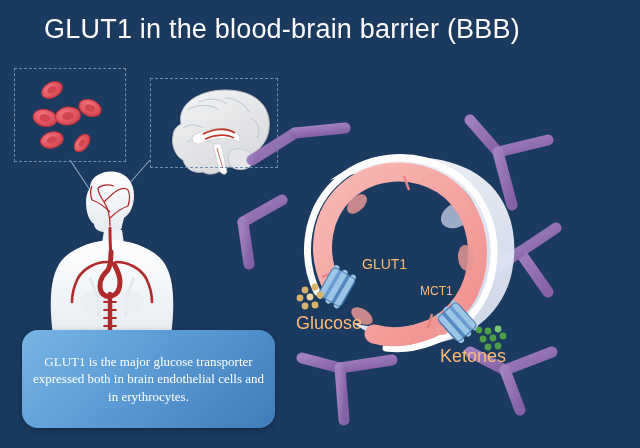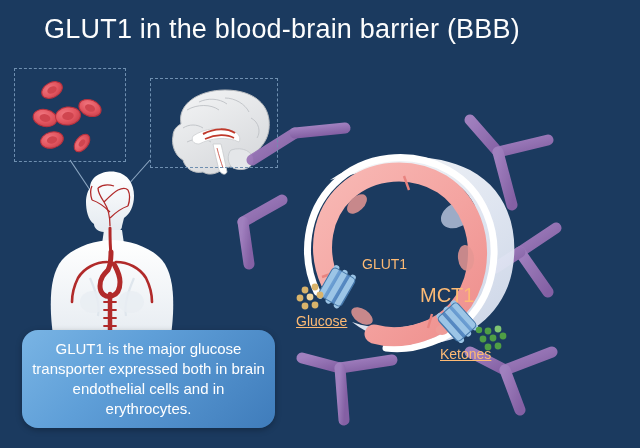--- a/index.html
+++ b/index.html
@@ -26,29 +26,30 @@
 
   
   #caption{
     position:absolute;left:22px;top:330px;width:253px;height:98px;
     border-radius:16px;
     background:linear-gradient(135deg,#79b4e4 0%,#5f9fd8 38%,#3f7cbb 100%);
     box-shadow:0 2px 6px rgba(0,0,0,.28);
     display:flex;align-items:center;justify-content:center;
   }
   #caption-text{
-    color:#ffffff;font-size:15px;line-height:1.32;text-align:center;
+    color:#ffffff;font-size:13px;line-height:1.32;text-align:center;
     padding:0 10px;
-  }
-
-  .mol-label{font-size:14px;text-decoration:underline;}
+    font-family:Liberation Serif, serif;
+  }
+
+  .mol-label{font-size:18px;}
   #glucose-label{left:296px;top:313px;}
   #ketones-label{left:440px;top:346px;}
   #glut1-label{left:362px;top:256px;font-size:14px;}
-  #mct1-label{left:420px;top:284px;font-size:20px;}
+  #mct1-label{left:420px;top:284px;font-size:12px;}
 </style>
 </head>
 <body>
 
 <div id="stage">
 
   <div class="lbl" id="title">GLUT1 in the blood-brain barrier (BBB)</div>
 
   <svg width="640" height="448" viewBox="0 0 640 448" style="position:absolute;left:0;top:0;">
     <defs>

